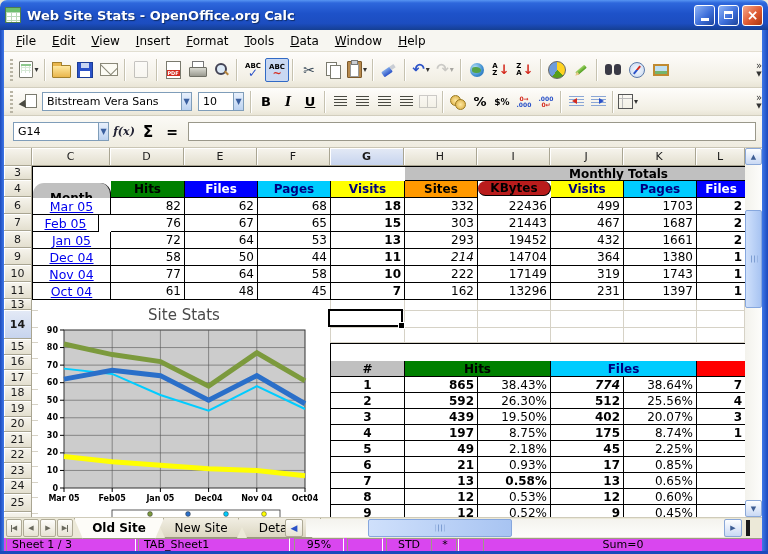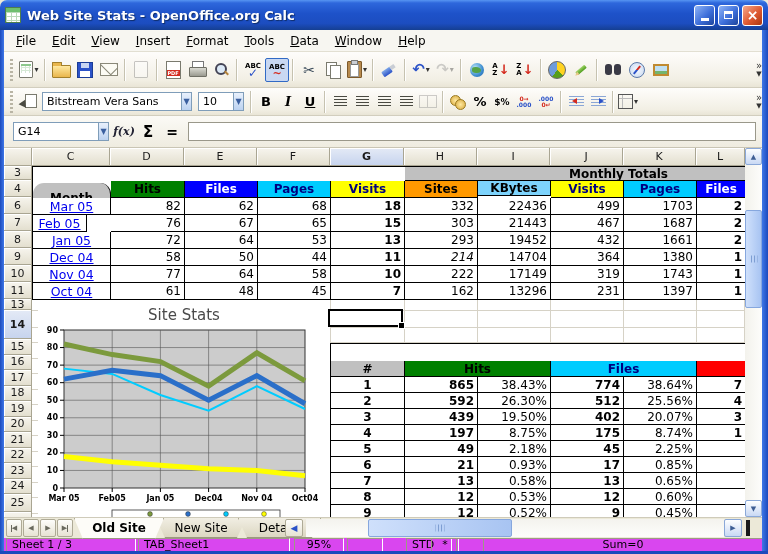--- a/index.html
+++ b/index.html
@@ -494,37 +494,37 @@
         <div class="hln" style="top: 347px;"></div>
       </div>
     <div id="dataTable">
         <div class="cell grayc2" style="left: 0px; top: 16px; width: 78px; height: 31px; border-radius: 11px;">Month</div>
         <div class="cell grayc2" style="left: 372px; top: 0px; width: 341px; height: 14px; padding-left: 87px;">Monthly Totals</div>
         <div class="cell ctr bold" style="left: 78px; top: 14px; width: 74px; height: 17px; background: rgb(0, 128, 0); color: rgb(0, 0, 0);">Hits</div>
         <div class="cell ctr bold" style="left: 152px; top: 14px; width: 73px; height: 17px; background: rgb(0, 0, 255); color: rgb(255, 255, 255);">Files</div>
         <div class="cell ctr bold" style="left: 225px; top: 14px; width: 73px; height: 17px; background: rgb(0, 204, 255); color: rgb(0, 0, 128);">Pages</div>
         <div class="cell ctr bold" style="left: 298px; top: 14px; width: 74px; height: 17px; background: rgb(255, 255, 0); color: rgb(0, 0, 128);">Visits</div>
         <div class="cell ctr bold" style="left: 372px; top: 14px; width: 73px; height: 17px; background: rgb(255, 153, 0); color: rgb(0, 0, 0);">Sites</div>
-        <div class="cell ctr bold" style="left: 445px; top: 14px; width: 73px; height: 15px; background: #7dd3fc; color: rgb(0, 0, 0);">KBytes</div>
+        <div class="cell ctr bold" style="left: 445px; top: 14px; width: 73px; height: 15px; background: #b91c1c; color: rgb(0, 0, 0); border-radius: 8px;">KBytes</div>
         <div class="cell ctr bold" style="left: 518px; top: 14px; width: 73px; height: 17px; background: rgb(255, 255, 0); color: rgb(0, 0, 128);">Visits</div>
         <div class="cell ctr bold" style="left: 591px; top: 14px; width: 73px; height: 17px; background: rgb(0, 204, 255); color: rgb(0, 0, 128);">Pages</div>
         <div class="cell ctr bold" style="left: 664px; top: 14px; width: 49px; height: 17px; background: rgb(0, 0, 255); color: rgb(255, 255, 255);">Files</div>
         <div class="cell ctr" style="left: 0px; top: 31px; width: 78px; height: 17px;">
           <span class="mlink">Mar 05</span>
         </div>
         <div class="cell num" style="left: 78px; top: 31px; width: 74px; height: 17px;">82</div>
         <div class="cell num" style="left: 152px; top: 31px; width: 73px; height: 17px;">62</div>
         <div class="cell num" style="left: 225px; top: 31px; width: 73px; height: 17px;">68</div>
         <div class="cell num bold" style="left: 298px; top: 31px; width: 74px; height: 17px;">18</div>
         <div class="cell num" style="left: 372px; top: 31px; width: 73px; height: 17px;">332</div>
         <div class="cell num" style="left: 445px; top: 31px; width: 73px; height: 17px;">22436</div>
         <div class="cell num" style="left: 518px; top: 31px; width: 73px; height: 17px;">499</div>
         <div class="cell num" style="left: 591px; top: 31px; width: 73px; height: 17px;">1703</div>
         <div class="cell num bold" style="left: 664px; top: 31px; width: 49px; height: 17px;">2</div>
-        <div class="cell ctr" style="left: 0px; top: 48px; width: 54px; height: 17px;">
+        <div class="cell ctr" style="left: 0px; top: 48px; width: 66px; height: 17px;">
           <span class="mlink">Feb 05</span>
         </div>
         <div class="cell num" style="left: 78px; top: 48px; width: 74px; height: 17px;">76</div>
         <div class="cell num" style="left: 152px; top: 48px; width: 73px; height: 17px;">67</div>
         <div class="cell num" style="left: 225px; top: 48px; width: 73px; height: 17px;">65</div>
         <div class="cell num bold" style="left: 298px; top: 48px; width: 74px; height: 17px;">15</div>
         <div class="cell num" style="left: 372px; top: 48px; width: 73px; height: 17px;">303</div>
         <div class="cell num" style="left: 445px; top: 48px; width: 73px; height: 17px;">21443</div>
         <div class="cell num" style="left: 518px; top: 48px; width: 73px; height: 17px;">467</div>
         <div class="cell num" style="left: 591px; top: 48px; width: 73px; height: 17px;">1687</div>
@@ -636,21 +636,21 @@
           <circle cx="226" cy="214" r="2.4" fill="#FFFF00" stroke="#333" stroke-width="0.5"></circle>
         </svg></div>
     <div id="countriesTable">
         <div class="cell grayc2" style="left: 0px; top: 17px; width: 74px; height: 16px;">#</div>
         <div class="cell ctr bold" style="left: 74px; top: 17px; width: 146px; height: 16px; background: rgb(0, 128, 0); color: rgb(0, 0, 0);">Hits</div>
         <div class="cell ctr bold" style="left: 220px; top: 17px; width: 146px; height: 16px; background: rgb(0, 204, 255); color: rgb(0, 0, 128);">Files</div>
         <div class="cell ctr" style="left: 366px; top: 17px; width: 49px; height: 16px; background: rgb(255, 0, 0);"></div>
         <div class="cell ctr bold" style="left: 0px; top: 33px; width: 74px; height: 16px;">1</div>
         <div class="cell num bold" style="left: 74px; top: 33px; width: 73px; height: 16px;">865</div>
         <div class="cell num" style="left: 147px; top: 33px; width: 73px; height: 16px;">38.43%</div>
-        <div class="cell num bold" style="left: 220px; top: 33px; width: 73px; height: 16px;">774</div>
+        <div class="cell num bold" style="left: 220px; top: 33px; width: 73px; height: 16px; font-style: italic;">774</div>
         <div class="cell num" style="left: 293px; top: 33px; width: 73px; height: 16px;">38.64%</div>
         <div class="cell num bold" style="left: 366px; top: 33px; width: 49px; height: 16px;">7</div>
         <div class="cell ctr bold" style="left: 0px; top: 49px; width: 74px; height: 16px;">2</div>
         <div class="cell num bold" style="left: 74px; top: 49px; width: 73px; height: 16px;">592</div>
         <div class="cell num" style="left: 147px; top: 49px; width: 73px; height: 16px;">26.30%</div>
         <div class="cell num bold" style="left: 220px; top: 49px; width: 73px; height: 16px;">512</div>
         <div class="cell num" style="left: 293px; top: 49px; width: 73px; height: 16px;">25.56%</div>
         <div class="cell num bold" style="left: 366px; top: 49px; width: 49px; height: 16px;">4</div>
         <div class="cell ctr bold" style="left: 0px; top: 65px; width: 74px; height: 16px;">3</div>
         <div class="cell num bold" style="left: 74px; top: 65px; width: 73px; height: 16px;">439</div>
@@ -671,21 +671,21 @@
         <div class="cell num" style="left: 293px; top: 97px; width: 73px; height: 16px;">2.25%</div>
         <div class="cell num bold" style="left: 366px; top: 97px; width: 49px; height: 16px;"></div>
         <div class="cell ctr bold" style="left: 0px; top: 113px; width: 74px; height: 16px;">6</div>
         <div class="cell num bold" style="left: 74px; top: 113px; width: 73px; height: 16px;">21</div>
         <div class="cell num" style="left: 147px; top: 113px; width: 73px; height: 16px;">0.93%</div>
         <div class="cell num bold" style="left: 220px; top: 113px; width: 73px; height: 16px;">17</div>
         <div class="cell num" style="left: 293px; top: 113px; width: 73px; height: 16px;">0.85%</div>
         <div class="cell num bold" style="left: 366px; top: 113px; width: 49px; height: 16px;"></div>
         <div class="cell ctr bold" style="left: 0px; top: 129px; width: 74px; height: 16px;">7</div>
         <div class="cell num bold" style="left: 74px; top: 129px; width: 73px; height: 16px;">13</div>
-        <div class="cell num" style="left: 147px; top: 129px; width: 73px; height: 16px;">0.58%</div>
+        <div class="cell num" style="left: 147px; top: 129px; width: 73px; height: 16px; font-weight: bold;">0.58%</div>
         <div class="cell num bold" style="left: 220px; top: 129px; width: 73px; height: 16px;">13</div>
         <div class="cell num" style="left: 293px; top: 129px; width: 73px; height: 16px;">0.65%</div>
         <div class="cell num bold" style="left: 366px; top: 129px; width: 49px; height: 16px;"></div>
         <div class="cell ctr bold" style="left: 0px; top: 145px; width: 74px; height: 16px;">8</div>
         <div class="cell num bold" style="left: 74px; top: 145px; width: 73px; height: 16px;">12</div>
         <div class="cell num" style="left: 147px; top: 145px; width: 73px; height: 16px;">0.53%</div>
         <div class="cell num bold" style="left: 220px; top: 145px; width: 73px; height: 16px;">12</div>
         <div class="cell num" style="left: 293px; top: 145px; width: 73px; height: 16px;">0.60%</div>
         <div class="cell num bold" style="left: 366px; top: 145px; width: 49px; height: 16px;"></div>
         <div class="cell ctr bold" style="left: 0px; top: 161px; width: 74px; height: 16px;">9</div>
@@ -744,21 +744,21 @@
         <span>▶</span>
       </div>
     <div id="hsplit" style="left:742px"></div>
   </div>
 
   <div id="statusbar">
     <div class="sfield" style="left:2px;width:118px">Sheet 1 / 3</div>
     <div class="sfield" style="left:134px;width:140px">TAB_Sheet1</div>
     <div class="sfield" style="left:290px;width:38px;text-align:center">95%</div>
     <div class="sfield" style="left:343px;width:24px"></div>
-    <div class="sfield" style="left:402px;width:34px;">STD</div>
+    <div class="sfield" style="left:382px;width:34px;text-align:center">STD</div>
     <div class="sfield" style="left:427px;width:16px;text-align:center">*</div>
     <div class="sfield" style="left:452px;width:16px"></div>
     <div class="sfield" style="left:479px;width:268px;text-align:center">Sum=0</div>
   </div>
 
   <div id="winleft"></div>
   <div id="winright"></div>
   <div id="winbottom"></div>
 </div>
 

